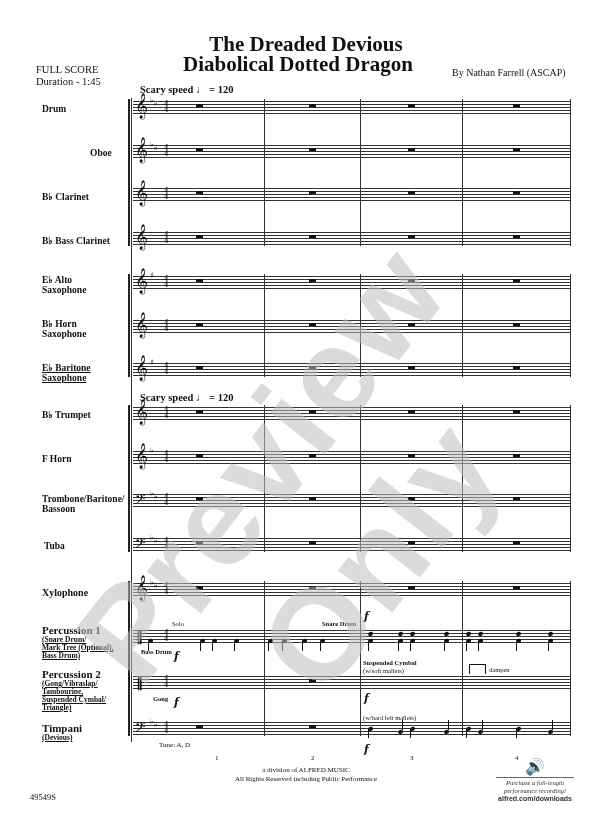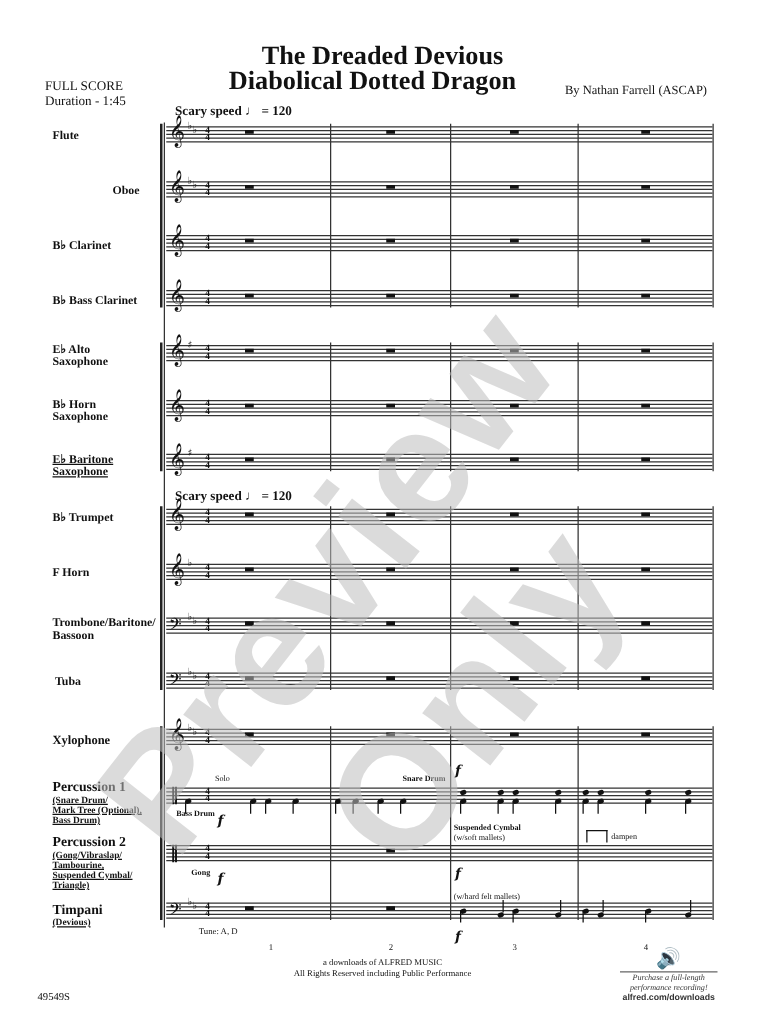--- a/index.html
+++ b/index.html
@@ -40,21 +40,21 @@
 <div class="abs title t2">Diabolical Dotted Dragon</div>
 <div class="abs fullscore">
   <div>FULL SCORE</div>
   <div>Duration - 1:45</div>
 </div>
 <div class="abs composer">By Nathan Farrell (ASCAP)</div>
 
 <div class="abs tempo" style="left:140px;top:84px;">Scary speed ♩ = 120</div>
 <div class="abs tempo" style="left:140px;top:392px;">Scary speed ♩ = 120</div>
 
-<div class="abs instr" style="top:104px;">Flute</div>
+<div class="abs instr" style="top:104px;">Drum</div>
 <div class="abs instr" style="top:148px;padding-left:48px;">Oboe</div>
 <div class="abs instr" style="top:192px;">B♭ Clarinet</div>
 <div class="abs instr" style="top:236px;">B♭ Bass Clarinet</div>
 <div class="abs instr" style="top:275px;"><span>E♭ Alto</span><br><span>Saxophone</span></div>
 <div class="abs instr" style="top:319px;"><span>B♭ Horn</span><br><span>Saxophone</span></div>
 <div class="abs instr" style="top:363px;text-decoration:underline;"><span>E♭ Baritone</span><br><span>Saxophone</span></div>
 <div class="abs instr" style="top:410px;">B♭ Trumpet</div>
 <div class="abs instr" style="top:454px;">F Horn</div>
 <div class="abs instr" style="top:494px;"><span>Trombone/Baritone/</span><br><span>Bassoon</span></div>
 <div class="abs instr" style="top:541px;left:44px;">Tuba</div>
@@ -378,21 +378,21 @@
 <div class="dyn" style="left:364px;top:610px;">f</div>
 <div class="dyn" style="left:364px;top:692px;">f</div>
 <div class="dyn" style="left:364px;top:743px;">f</div>
 
 <div class="abs mnum" style="left:215px;">1</div>
 <div class="abs mnum" style="left:311px;">2</div>
 <div class="abs mnum" style="left:410px;">3</div>
 <div class="abs mnum" style="left:515px;">4</div>
 
 <div class="abs footer">
-  <div>a downloads of ALFRED MUSIC</div>
+  <div>a division of ALFRED MUSIC</div>
   <div>All Rights Reserved including Public Performance</div>
 </div>
 <div class="abs code">49549S</div>
 <div class="abs rec">
   <div style="font-size:16px;line-height:18px;font-family:'DejaVu Sans',sans-serif;">🔊</div>
   <div style="border-top:0.8px solid #666;margin:1px 6px 1px 6px;"></div>
   <div class="ital">Purchase a full-length</div>
   <div class="ital">performance recording!</div>
   <div class="url">alfred.com/downloads</div>
 </div>

